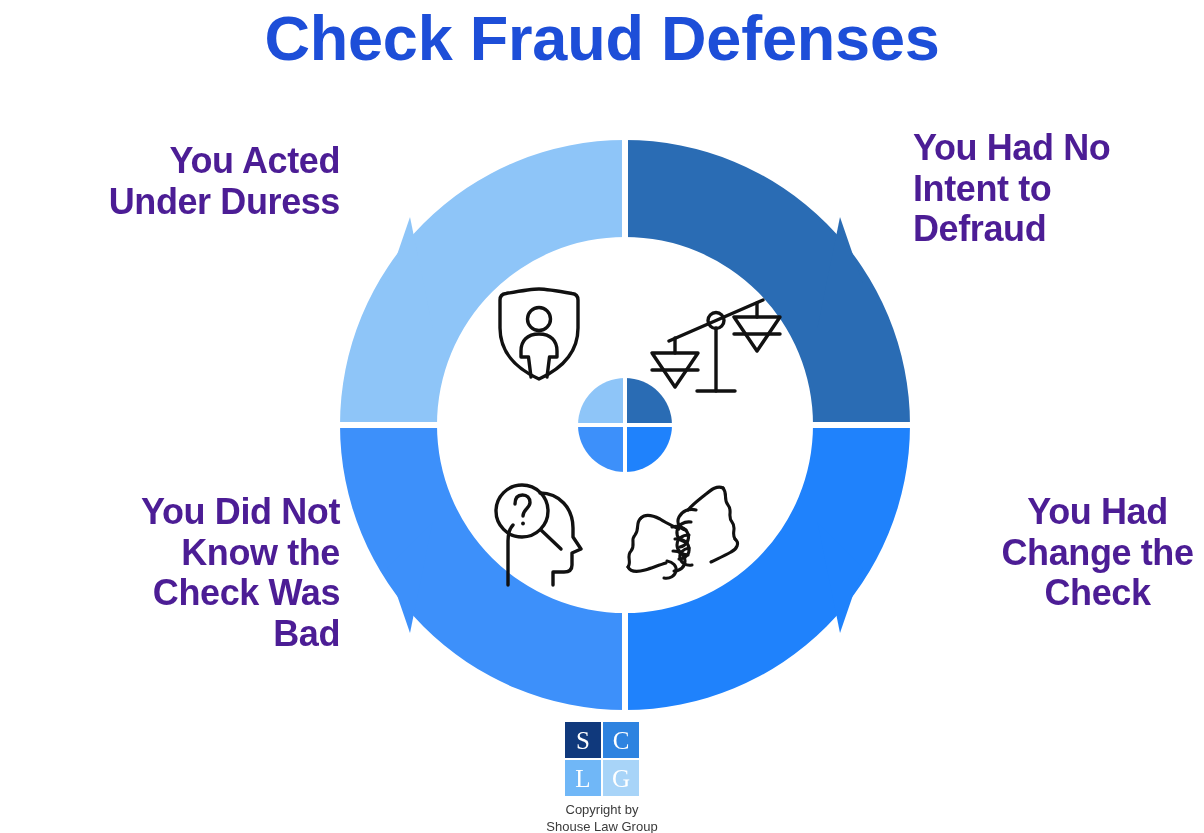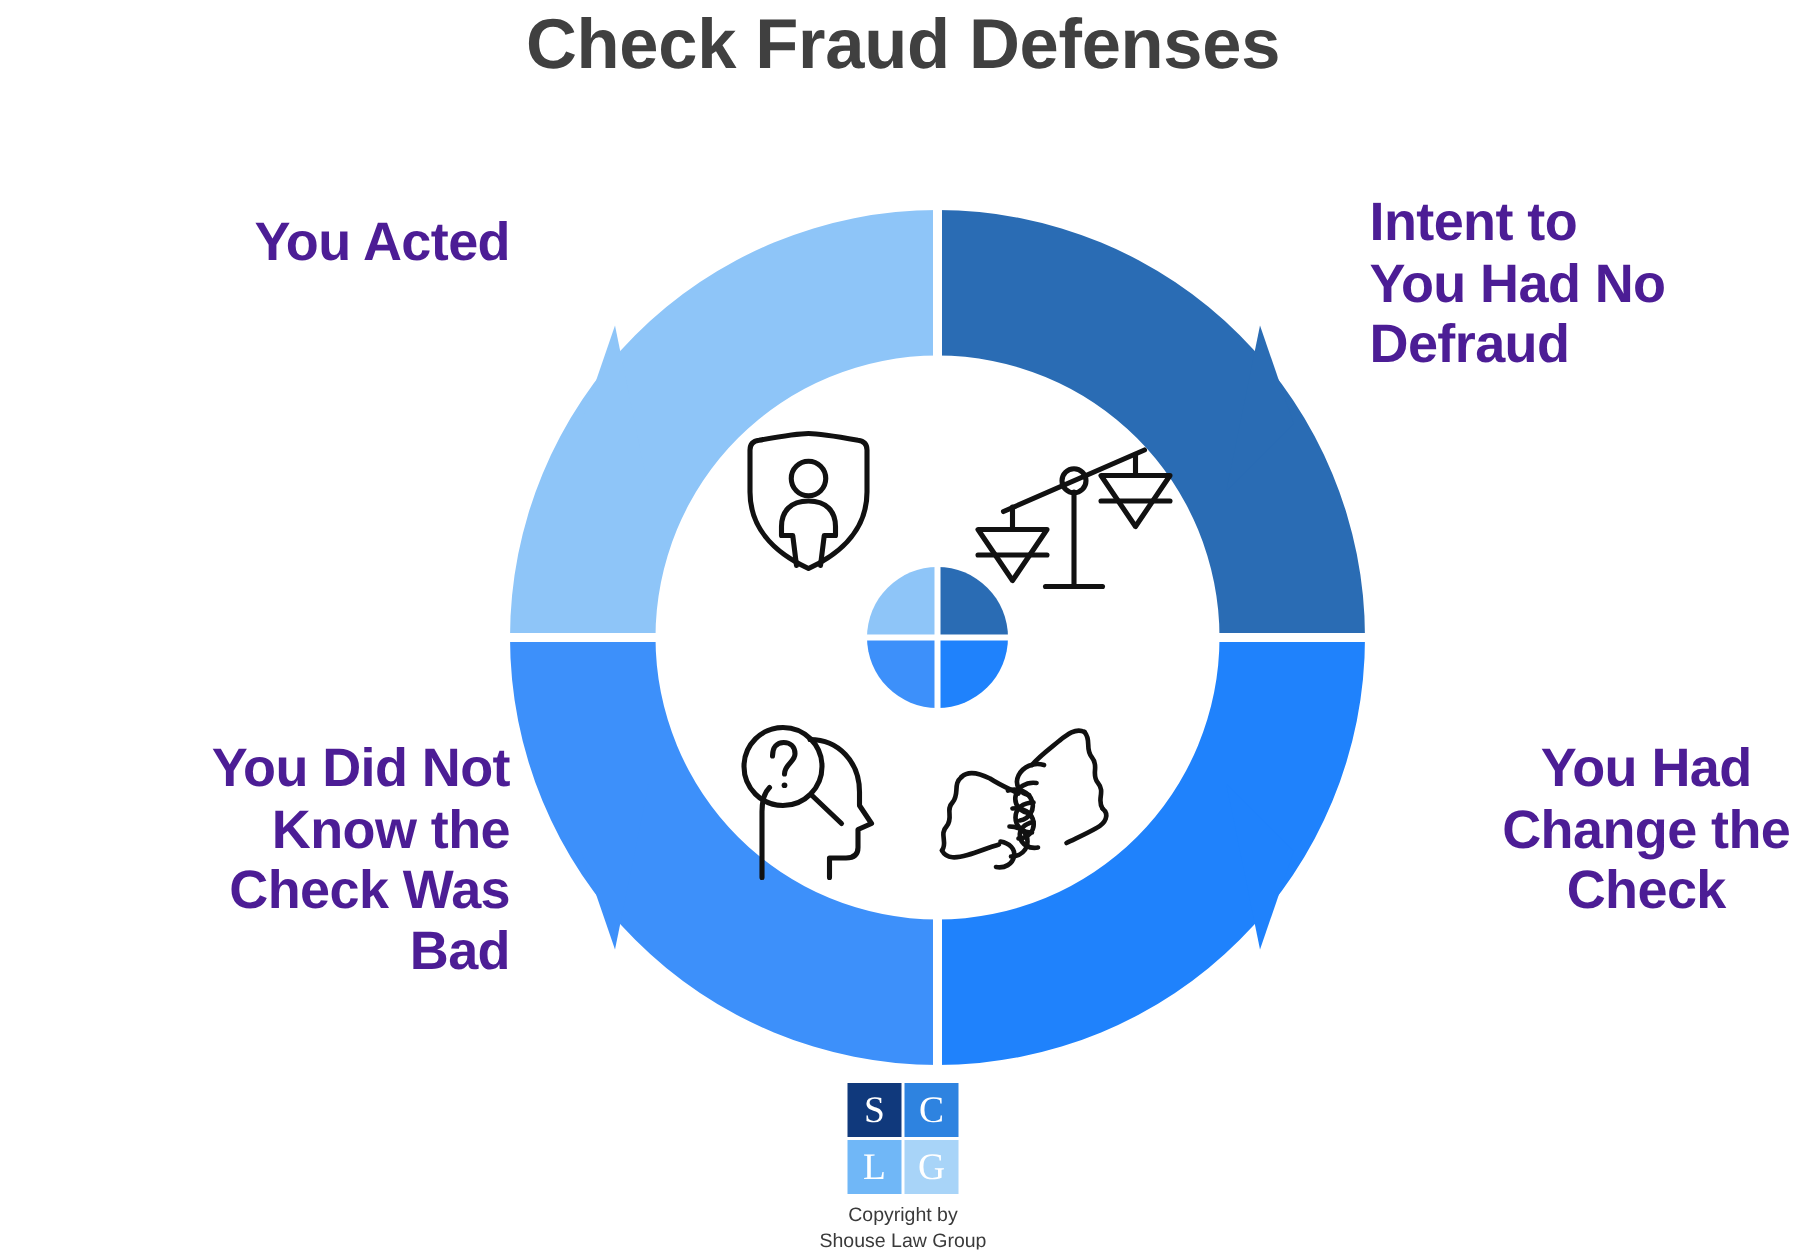--- a/index.html
+++ b/index.html
@@ -15,23 +15,23 @@
     font-family: "Liberation Sans", sans-serif;
     -webkit-font-smoothing: antialiased;
   }
 
   #page-title {
     position: absolute;
     top: 2px;
     left: 0;
     width: 1204px;
     text-align: center;
-    font-size: 47px;
+    font-size: 63px;
     font-weight: bold;
-    color: #404040;
+    color: #1d4ed8;
     letter-spacing: -0.2px;
     line-height: 1.15;
   }
 
   
   #wheel {
     position: absolute;
     left: 325px;
     top: 125px;
     width: 600px;
@@ -222,25 +222,26 @@
       <path d="M 350 414 C 357 413 363 417 364 423 C 365 429 360 434 354 434"></path>
       <path d="M 348 426 C 355 426 360 430 360 436 C 360 442 355 446 349 446"></path>
       <path d="M 342 436 C 348 437 352 441 351 446 C 350 451 345 454 339 453"></path>
     </g>
 
   </svg>
 </div>
 
 <div class="quad-label" id="label-duress">
   <div>You Acted</div>
+  <div>Under Duress</div>
 </div>
 
 <div class="quad-label" id="label-intent">
+  <div>You Had No</div>
   <div>Intent to</div>
-  <div>You Had No</div>
   <div>Defraud</div>
 </div>
 
 <div class="quad-label" id="label-notknow">
   <div>You Did Not</div>
   <div>Know the</div>
   <div>Check Was</div>
   <div>Bad</div>
 </div>
 

